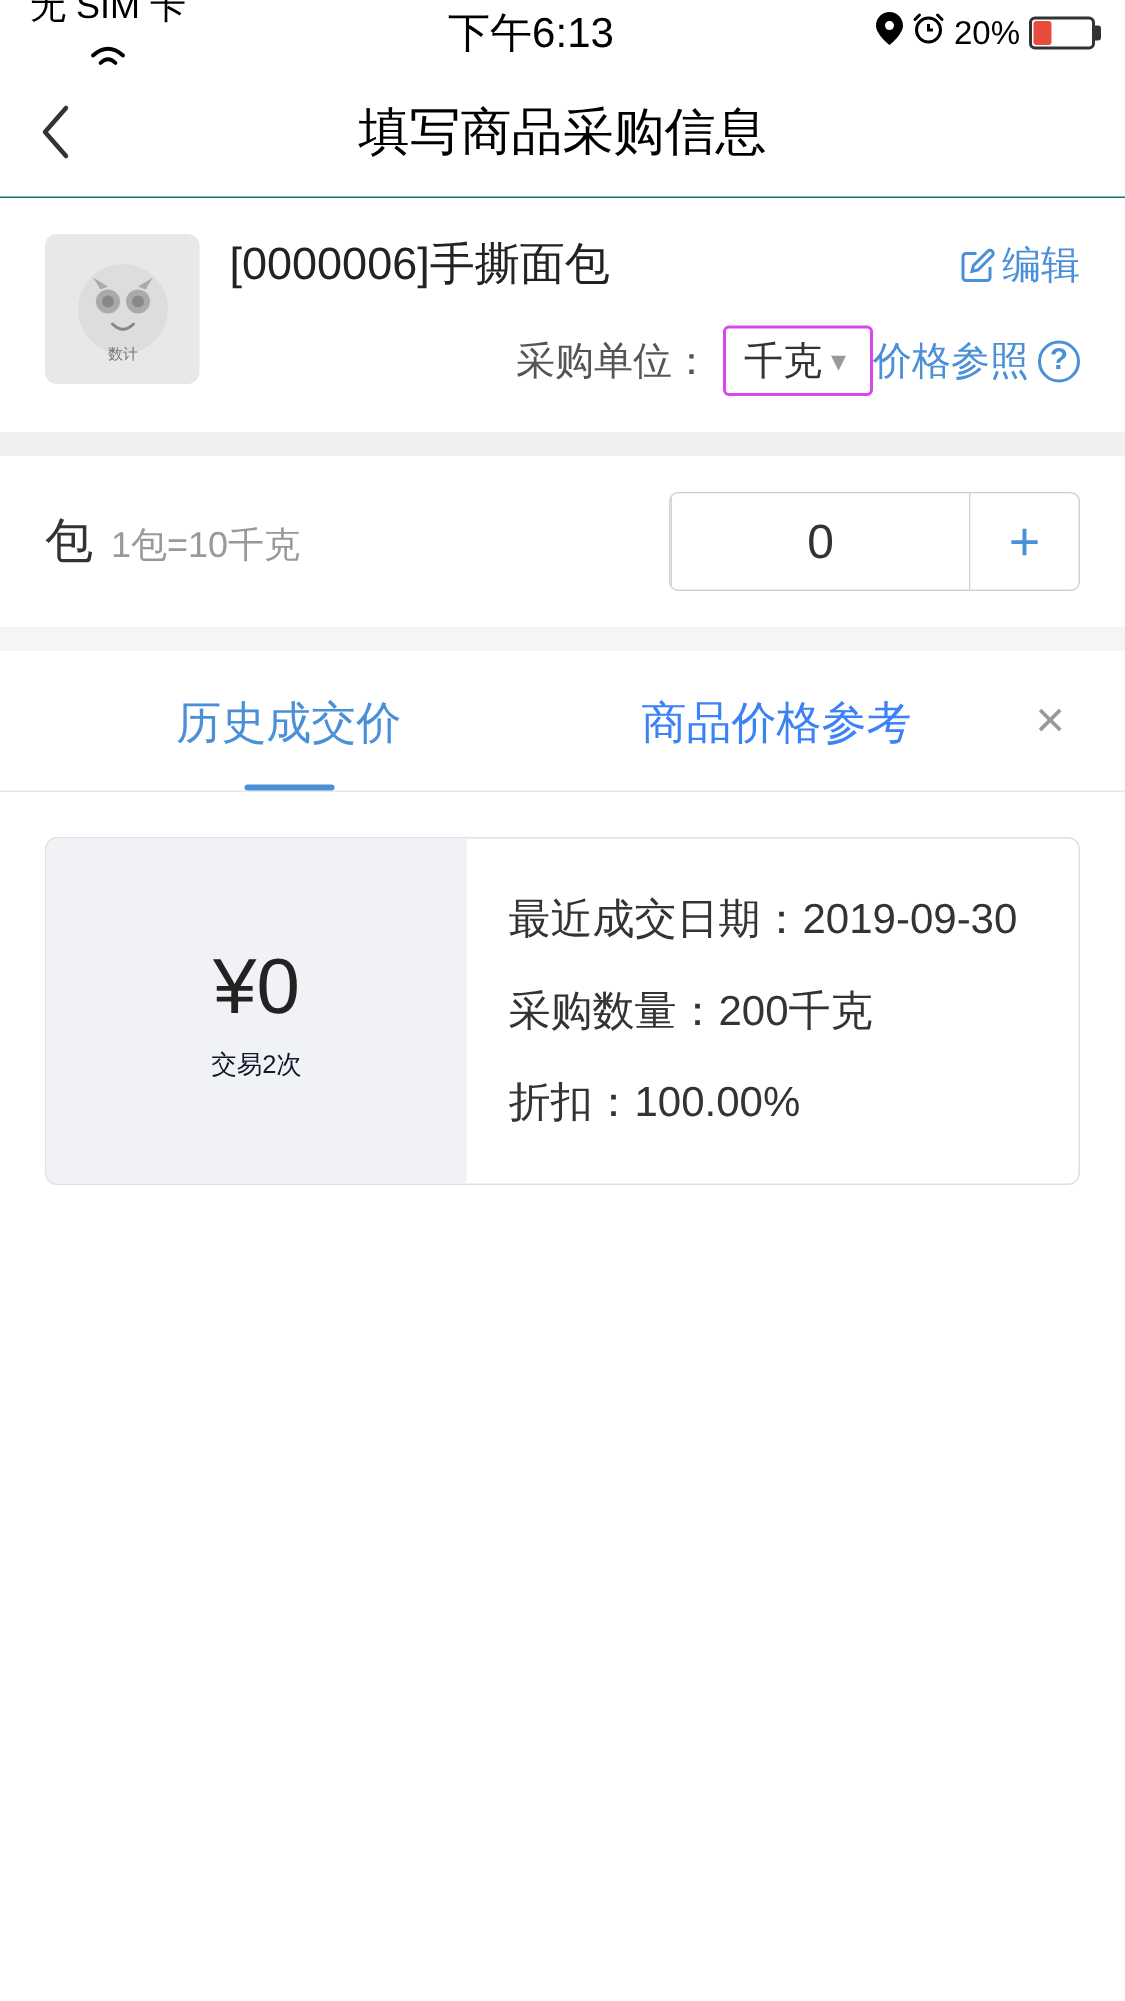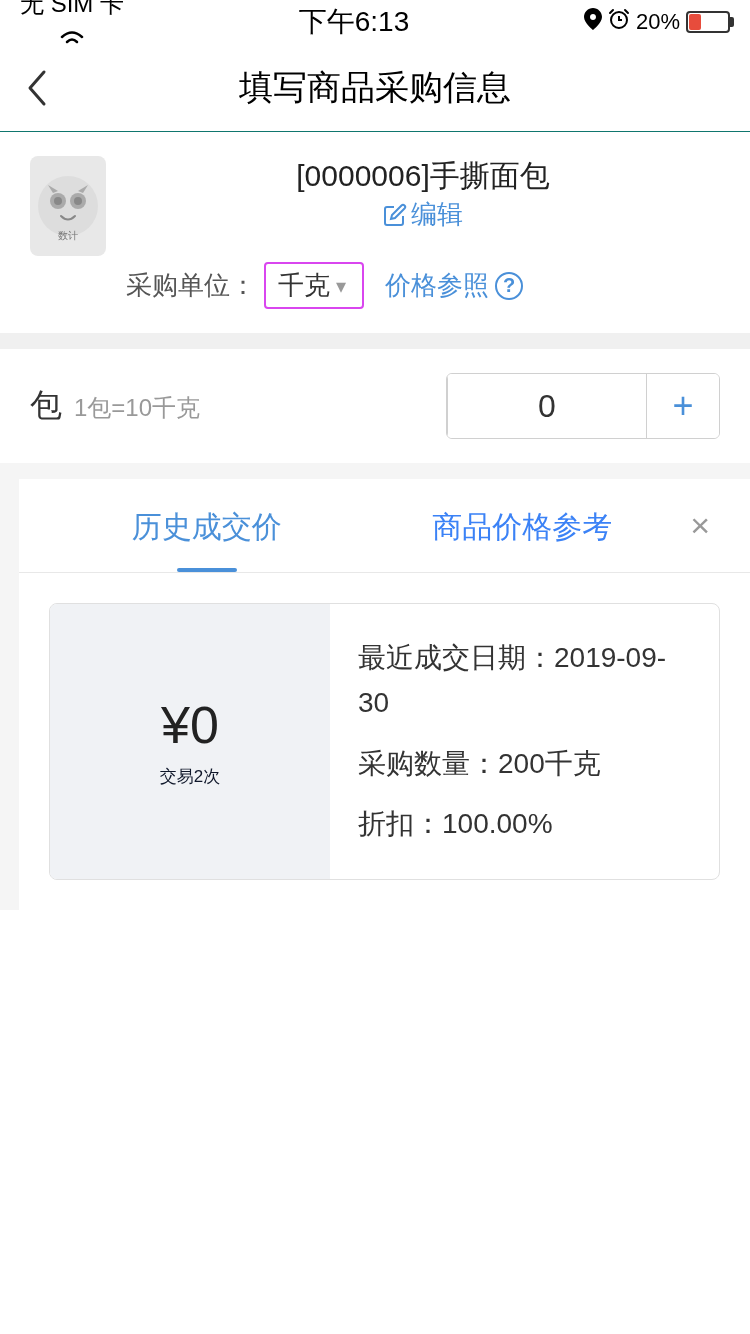--- a/index.html
+++ b/index.html
@@ -77,21 +77,21 @@
     
     .product-card {
       background: #fff;
       margin: 0;
       padding: 24px 30px;
       display: flex;
       align-items: flex-start;
       gap: 20px;
     }
     .product-thumb {
-      width: 76px;
+      width: 103px;
       height: 100px;
       background: #e8e8e8;
       border-radius: 8px;
       display: flex;
       align-items: center;
       justify-content: center;
       flex-shrink: 0;
       overflow: hidden;
     }
     .thumb-inner {
@@ -99,40 +99,38 @@
       display: flex; align-items: center; justify-content: center;
       color: #999;
       font-size: 40px;
     }
     .product-info {
       flex: 1;
     }
     .product-header {
       display: flex;
       align-items: center;
-      justify-content: flex-end;
-      flex-direction: column;
+      justify-content: space-between;
     }
     .product-name {
       font-size: 30px;
       color: #222;
       font-weight: 500;
     }
     .edit-link {
       font-size: 26px;
       color: #4a90d9;
       display: flex; align-items: center; gap: 4px;
       cursor: pointer;
     }
     .product-unit-row {
-      margin-top: 30px;
-      display: flex;
-      align-items: center;
-      justify-content: flex-start;
-      gap: 21px;
+      margin-top: 20px;
+      display: flex;
+      align-items: center;
+      justify-content: flex-end;
     }
     .unit-label {
       font-size: 26px;
       color: #555;
     }
     .unit-select {
       border: 2px solid #d946ef;
       border-radius: 4px;
       padding: 4px 16px 4px 12px;
       font-size: 26px;
@@ -210,21 +208,20 @@
       font-size: 36px;
       color: #4a90d9;
       cursor: pointer;
       display: flex; align-items: center; justify-content: center;
     }
 
     
     .tabs-section {
       background: #fff;
       margin-top: 16px;
-      margin-left: 19px;
     }
     .tabs-header {
       display: flex;
       align-items: center;
       border-bottom: 1px solid #e8e8e8;
       padding: 0 30px;
       position: relative;
     }
     .tab-item {
       flex: 1;

